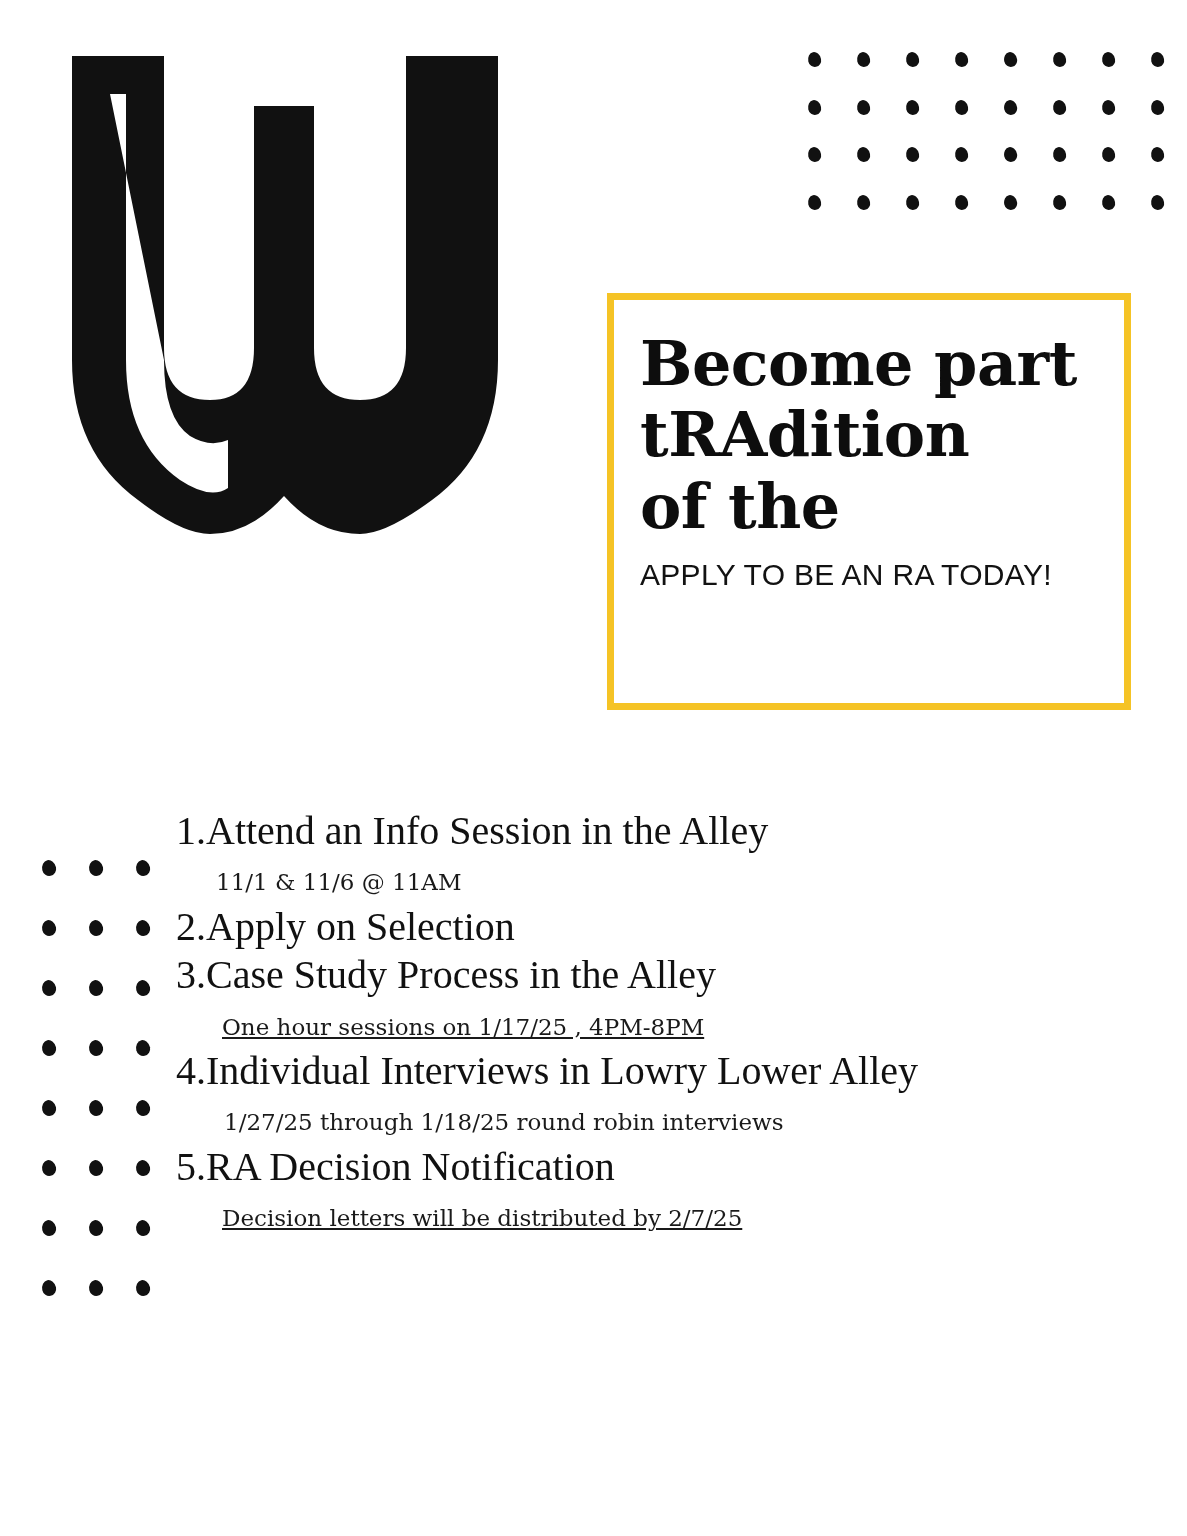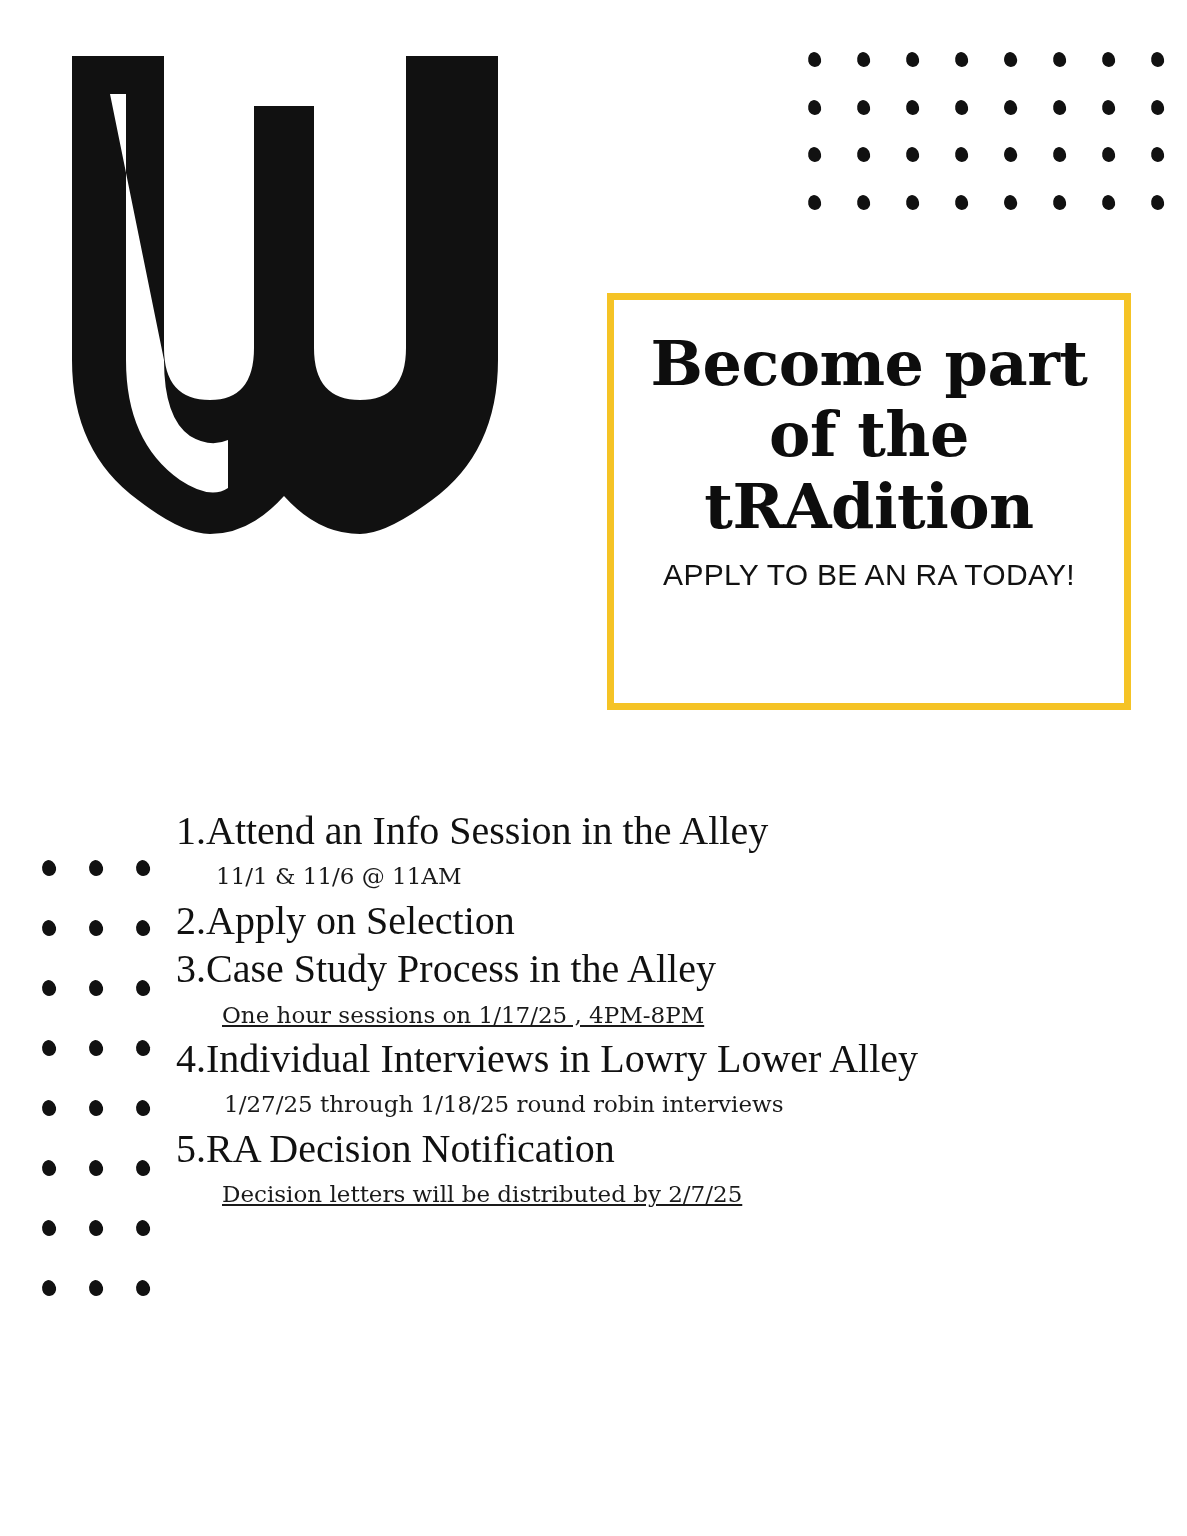--- a/index.html
+++ b/index.html
@@ -69,21 +69,20 @@
   .headline-box {
     position: absolute;
     left: 607px;
     top: 293px;
     width: 524px;
     height: 417px;
     border: 7px solid #f5c325;
     box-sizing: border-box;
     background: #ffffff;
     padding: 28px 26px 18px;
-    text-align: center;
   }
   .headline-box .hl {
     font-family: "DejaVu Serif", serif;
     font-weight: 700;
     font-size: 62px;
     line-height: 1.15;
     letter-spacing: -0.5px;
     color: #0d0d0d;
     margin: 0;
   }
@@ -110,21 +109,21 @@
   }
   .step-title {
     font-family: "Liberation Serif", serif;
     font-size: 40px;
     line-height: 1.16;
     color: #111;
     white-space: nowrap;
   }
   .step-title .num { }
   .step-notes {
-    margin: 6px 0 4px 0;
+    margin: 12px 0 4px 0;
   }
   .step-note {
     font-family: "DejaVu Serif", serif;
     font-size: 23px;
     line-height: 1.45;
     color: #1a1a1a;
     padding-left: 40px;
     white-space: nowrap;
   }
   .step-note.indent-lg { padding-left: 46px; text-decoration: underline; }
@@ -235,22 +234,22 @@
       <i></i>
     </span>
   <span class="dot">
       <i></i>
     </span>
 </div>
 
 <div class="headline-box">
   <div class="hl">
     <span class="line">Become part</span>
+    <span class="line">tRAdition</span>
     <span class="line">of the</span>
-    <span class="line">tRAdition</span>
   </div>
   <div class="sub">APPLY TO BE AN RA TODAY!</div>
 </div>
 
 <div class="dotgrid" id="dots-left">
   <span class="dot">
       <i></i>
     </span>
   <span class="dot">
       <i></i>

